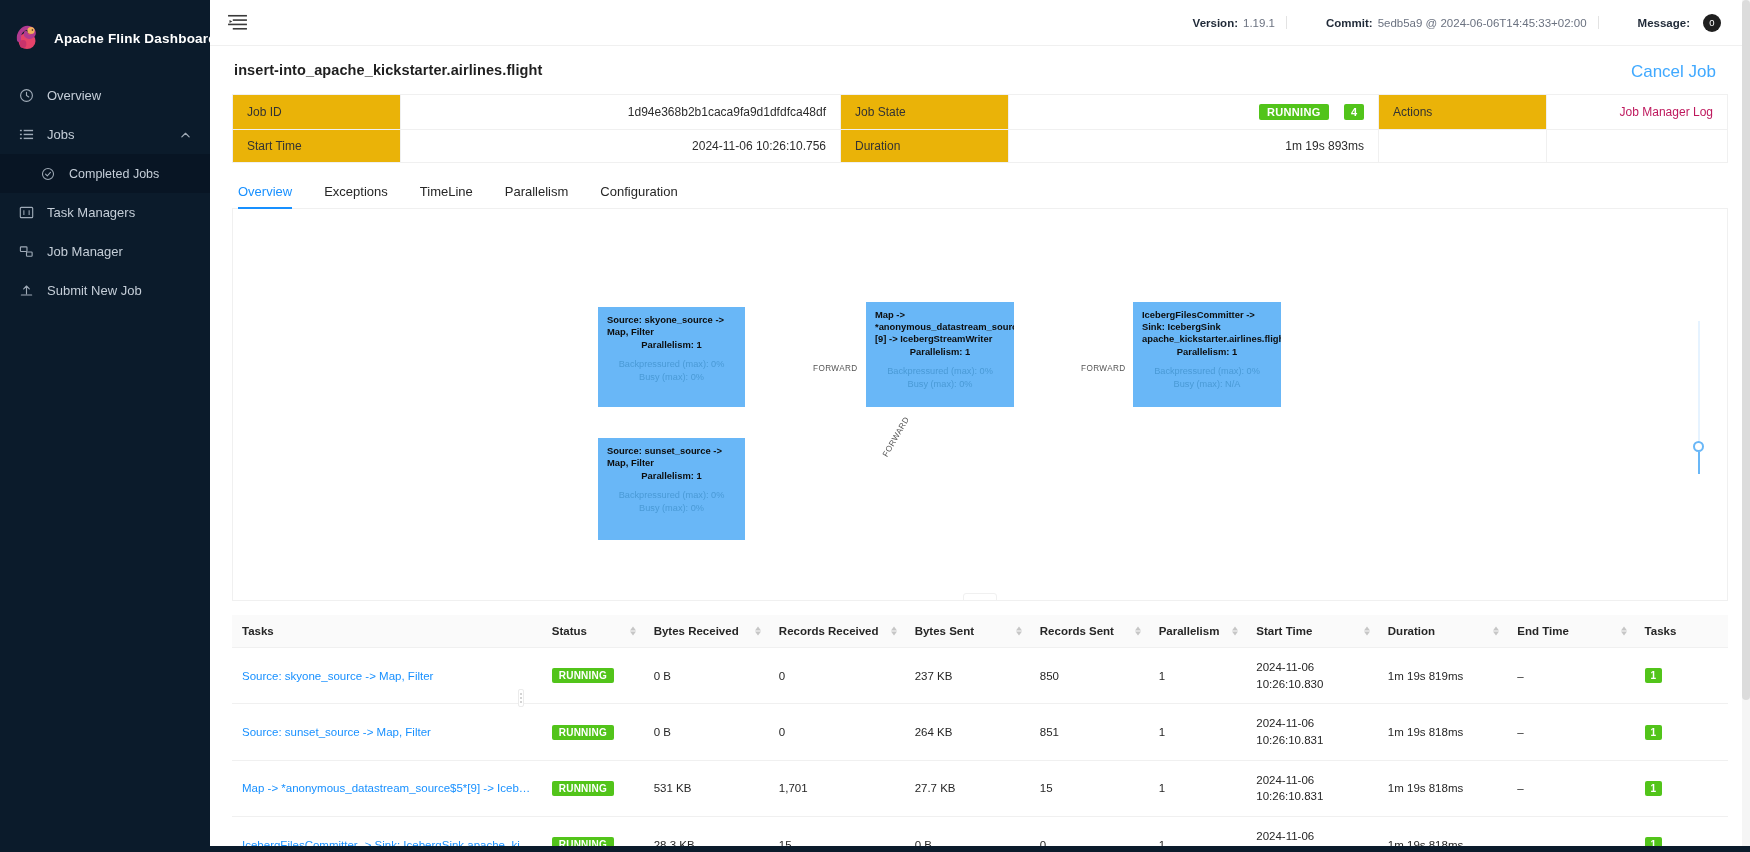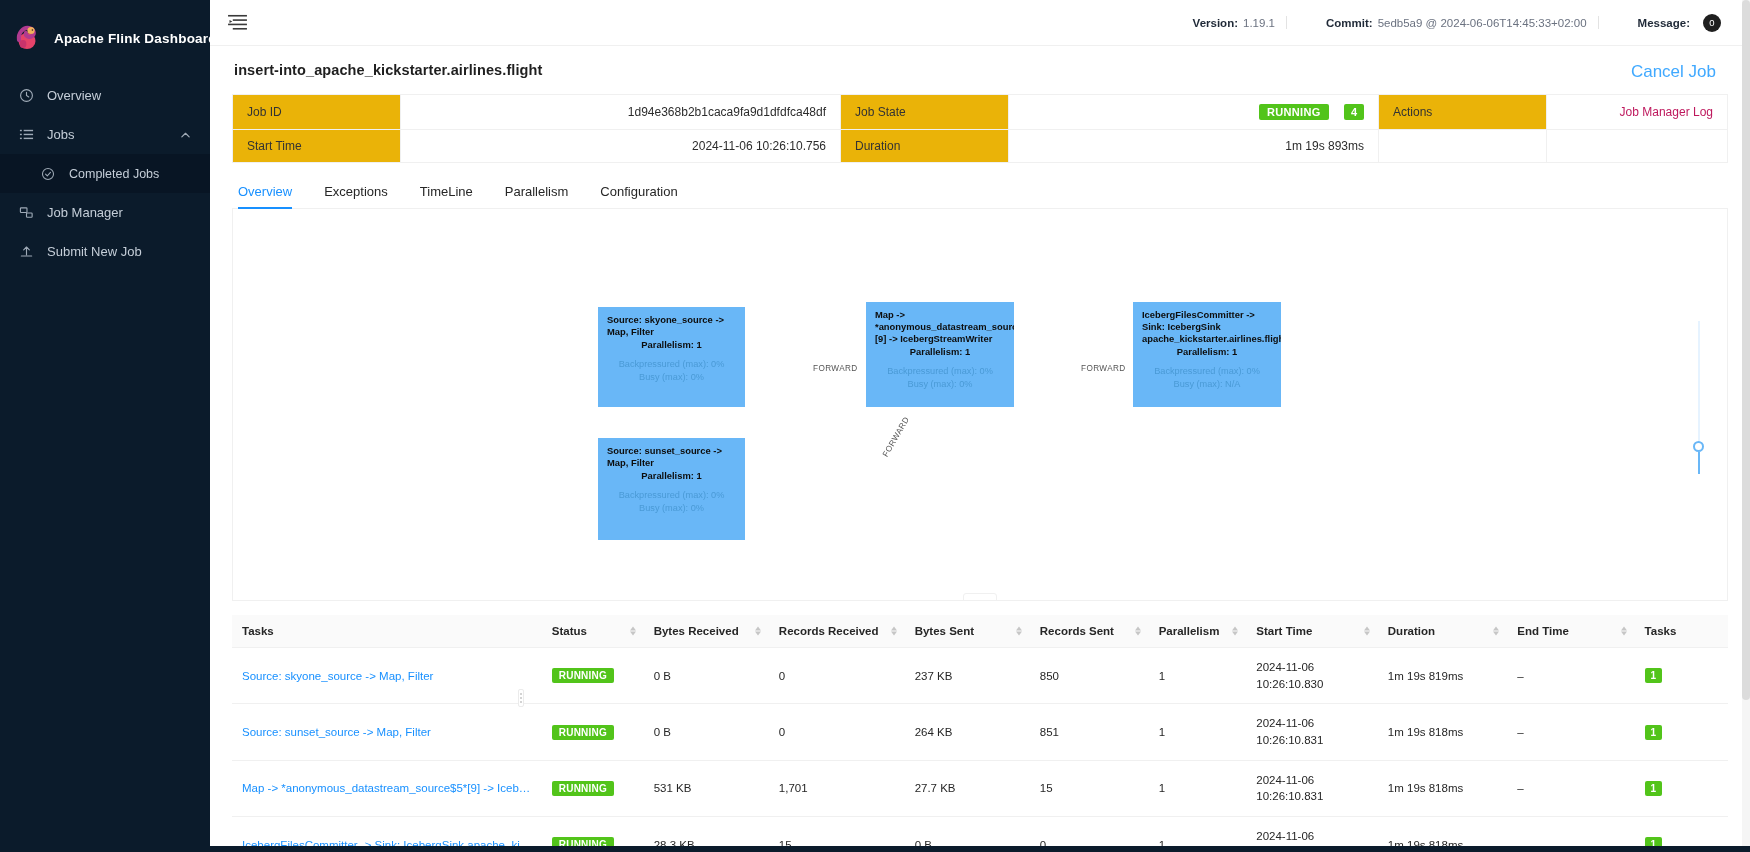--- a/index.html
+++ b/index.html
@@ -233,20 +233,29 @@
       <div class="nav-item sub">
         <span class="ico">
           <svg width="14" height="14" viewBox="0 0 16 16">
               <circle cx="8" cy="8" r="6.3" fill="none" stroke="#b9c4d0" stroke-width="1.2"></circle>
               <path d="M5.2 8.2l2 2 3.6-4" fill="none" stroke="#b9c4d0" stroke-width="1.2" stroke-linecap="round" stroke-linejoin="round"></path>
             </svg>
         </span>
         <span class="label">Completed Jobs</span>
       </div>
 
+      <div class="nav-item">
+        <span class="ico">
+          <svg width="15" height="15" viewBox="0 0 16 16">
+              <rect x="1.4" y="2.6" width="13.2" height="10.8" rx="1" fill="none" stroke="#b9c4d0" stroke-width="1.2"></rect>
+              <path d="M5.2 5.6v5M10.8 5.6v5" stroke="#b9c4d0" stroke-width="1.1"></path>
+            </svg>
+        </span>
+        <span class="label">Task Managers</span>
+      </div>
 
       <div class="nav-item">
         <span class="ico">
           <svg width="15" height="15" viewBox="0 0 16 16">
               <rect x="1.5" y="3" width="7" height="5" rx=".8" fill="none" stroke="#b9c4d0" stroke-width="1.2"></rect>
               <rect x="8" y="8.5" width="6" height="4.5" rx=".8" fill="none" stroke="#b9c4d0" stroke-width="1.2"></rect>
             </svg>
         </span>
         <span class="label">Job Manager</span>
       </div>

